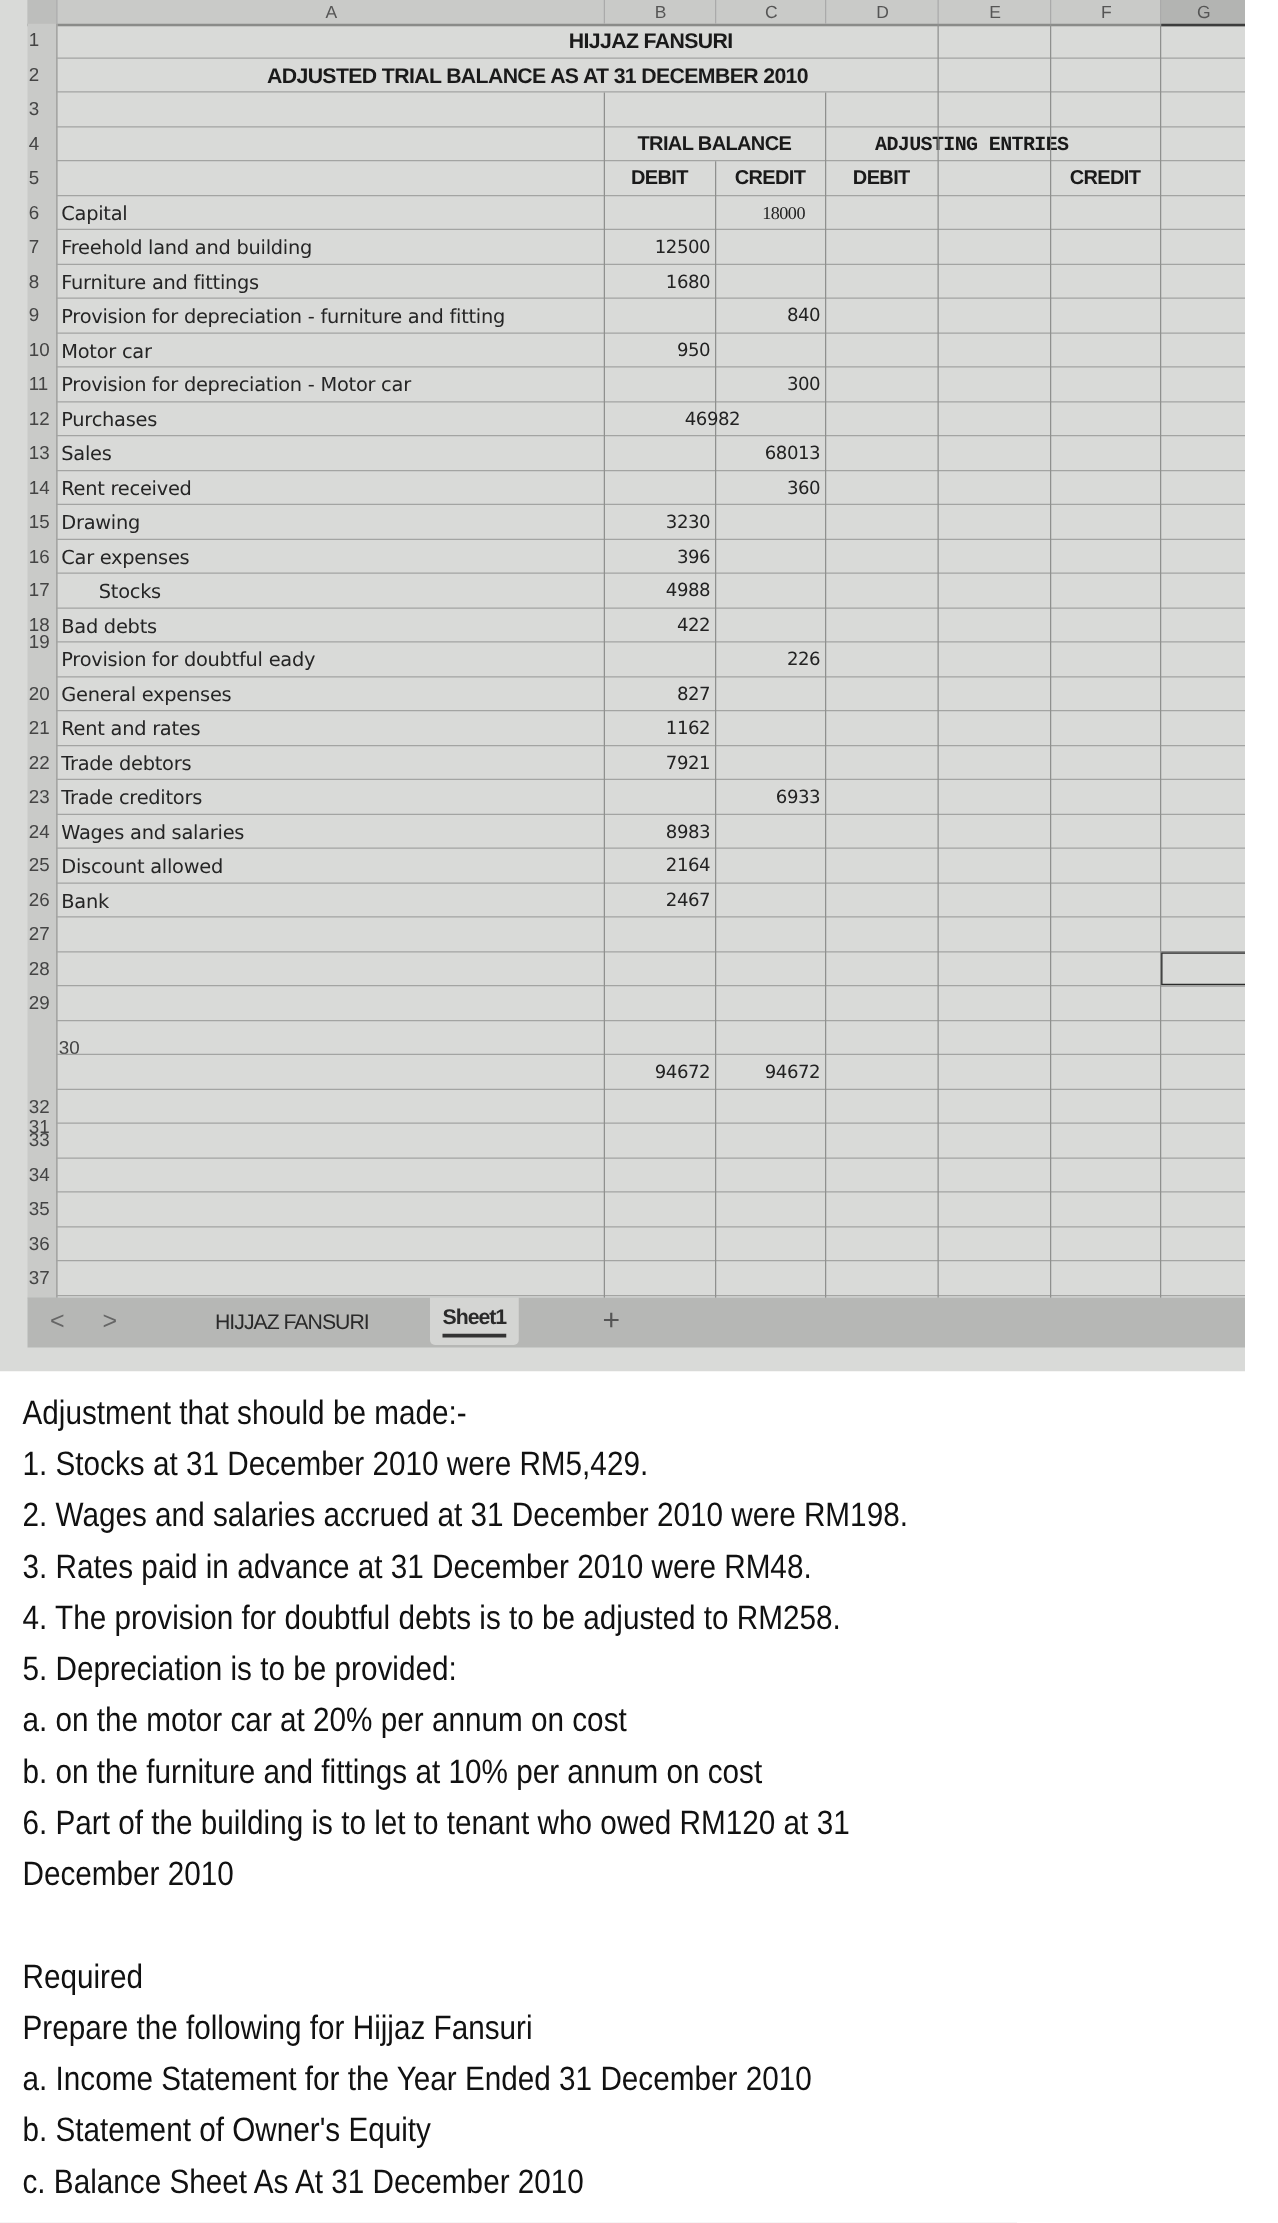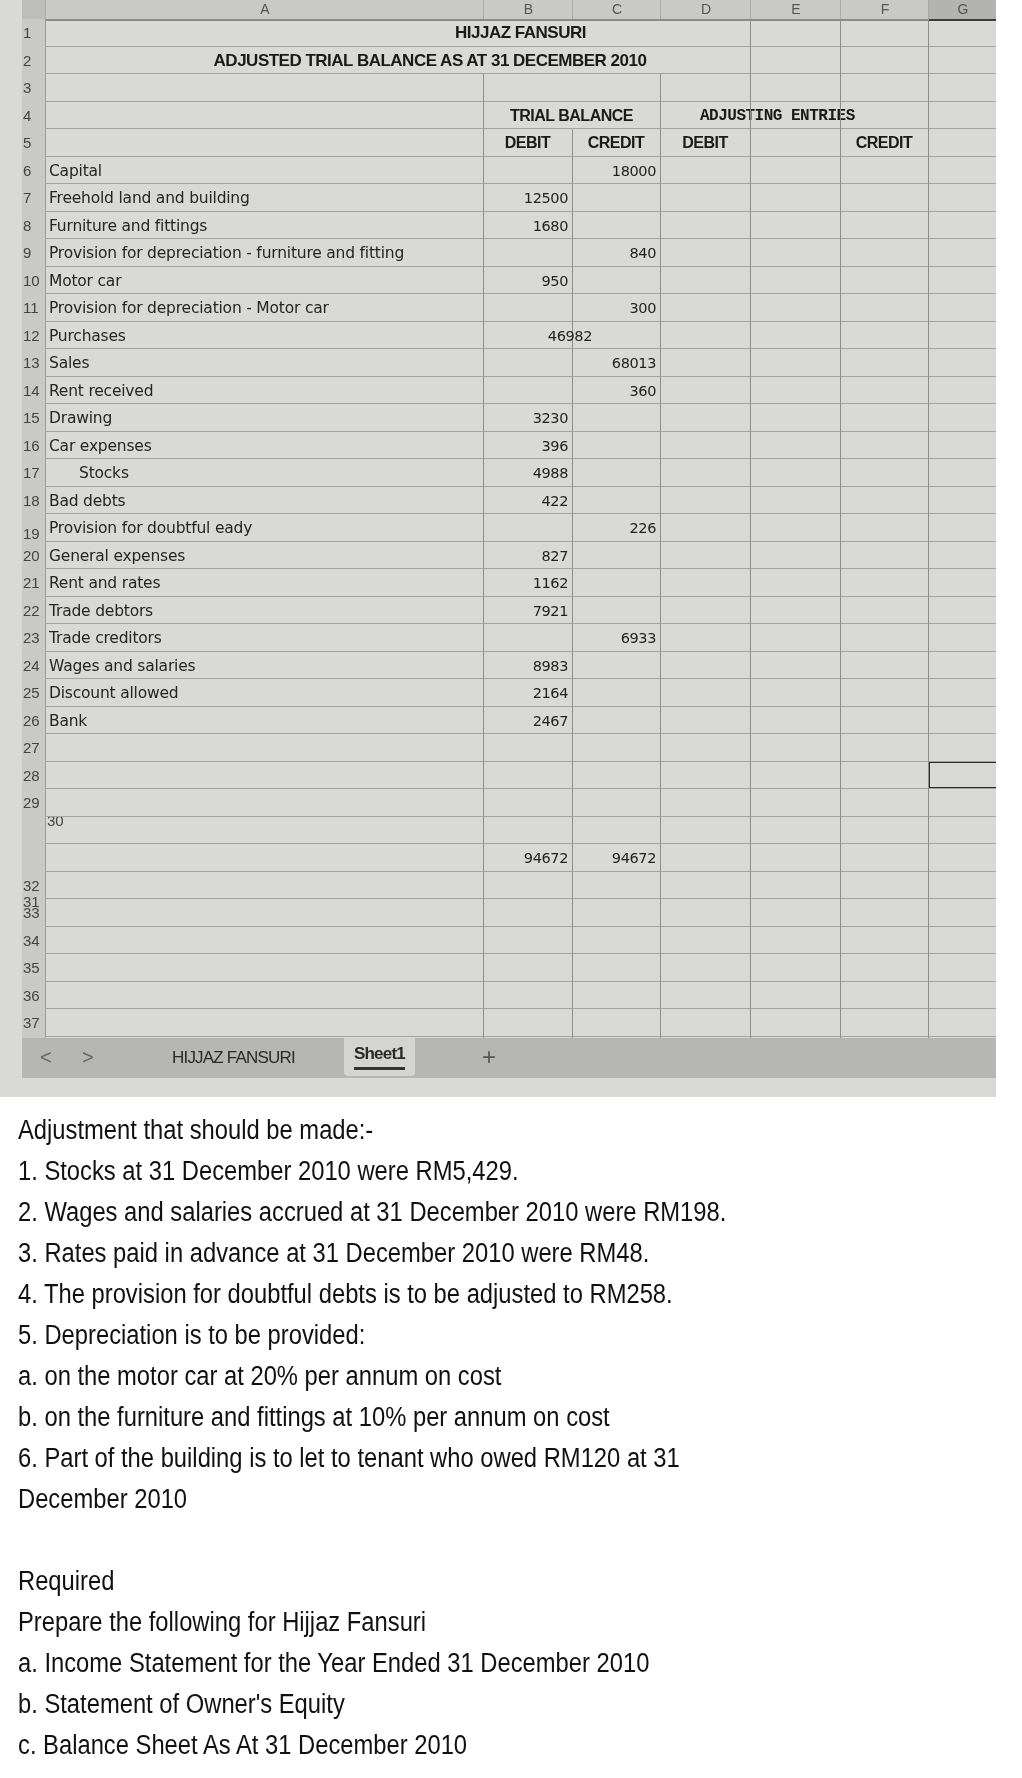--- a/index.html
+++ b/index.html
@@ -69,32 +69,32 @@
       <div class="rh" style="top: 220px;">9</div>
       <div class="rh" style="top: 247.5px;">10</div>
       <div class="rh" style="top: 275px;">11</div>
       <div class="rh" style="top: 302.5px;">12</div>
       <div class="rh" style="top: 330px;">13</div>
       <div class="rh" style="top: 357.5px;">14</div>
       <div class="rh" style="top: 385px;">15</div>
       <div class="rh" style="top: 412.5px;">16</div>
       <div class="rh" style="top: 440px;">17</div>
       <div class="rh" style="top: 467.5px;">18</div>
-      <div class="rh" style="top: 501px;">19</div>
+      <div class="rh" style="top: 481px;">19</div>
       <div class="rh" style="top: 522.5px;">20</div>
       <div class="rh" style="top: 550px;">21</div>
       <div class="rh" style="top: 577.5px;">22</div>
       <div class="rh" style="top: 605px;">23</div>
       <div class="rh" style="top: 632.5px;">24</div>
       <div class="rh" style="top: 660px;">25</div>
       <div class="rh" style="top: 687.5px;">26</div>
       <div class="rh" style="top: 715px;">27</div>
       <div class="rh" style="top: 742.5px;">28</div>
       <div class="rh" style="top: 770px;">29</div>
-      <div class="rh" style="top: 788px; padding-left: 25px;">30</div>
+      <div class="rh" style="top: 806px; padding-left: 25px;">30</div>
       <div class="rh" style="top: 825px; margin-top: 44px;">31</div>
       <div class="rh" style="top: 852.5px;">32</div>
       <div class="rh" style="top: 880px;">33</div>
       <div class="rh" style="top: 907.5px;">34</div>
       <div class="rh" style="top: 935px;">35</div>
       <div class="rh" style="top: 962.5px;">36</div>
       <div class="rh" style="top: 990px;">37</div>
     </div>
 
   <div class="grid" id="grid">
@@ -148,21 +148,21 @@
       <div class="hline" style="top: 1016.5px;"></div>
       <div class="vline" style="left: 438px; top: 55px;"></div>
       <div class="vline" style="left: 527px; top: 110px;"></div>
       <div class="vline" style="left: 615px; top: 55px;"></div>
       <div class="vline" style="left: 705px; top: 0px;"></div>
       <div class="vline" style="left: 795px; top: 0px;"></div>
       <div class="vline" style="left: 883px; top: 0px;"></div>
       <div>
         <div class="cell acct" style="top: 137.5px;">Capital</div>
         <div class="cell num" style="left: 438px; width: 85px; top: 137.5px;"></div>
-        <div class="cell num" style="left: 527px; width: 84px; top: 137.5px;">18000</div>
+        <div class="cell num" style="left: 515px; width: 84px; top: 137.5px; font-family: Liberation Serif, serif;">18000</div>
       </div>
       <div>
         <div class="cell acct" style="top: 165px;">Freehold land and building</div>
         <div class="cell num" style="left: 438px; width: 85px; top: 165px;">12500</div>
         <div class="cell num" style="left: 527px; width: 84px; top: 165px;"></div>
       </div>
       <div>
         <div class="cell acct" style="top: 192.5px;">Furniture and fittings</div>
         <div class="cell num" style="left: 438px; width: 85px; top: 192.5px;">1680</div>
         <div class="cell num" style="left: 527px; width: 84px; top: 192.5px;"></div>

